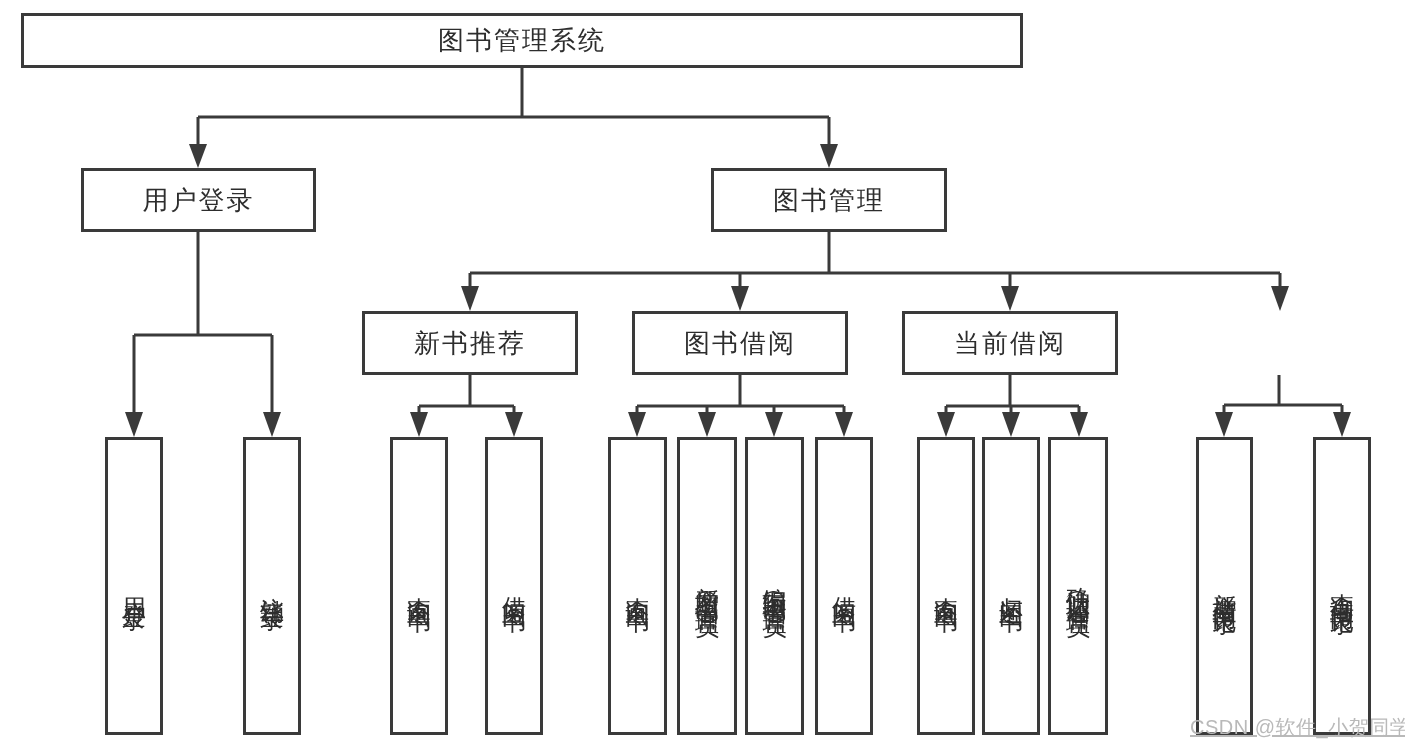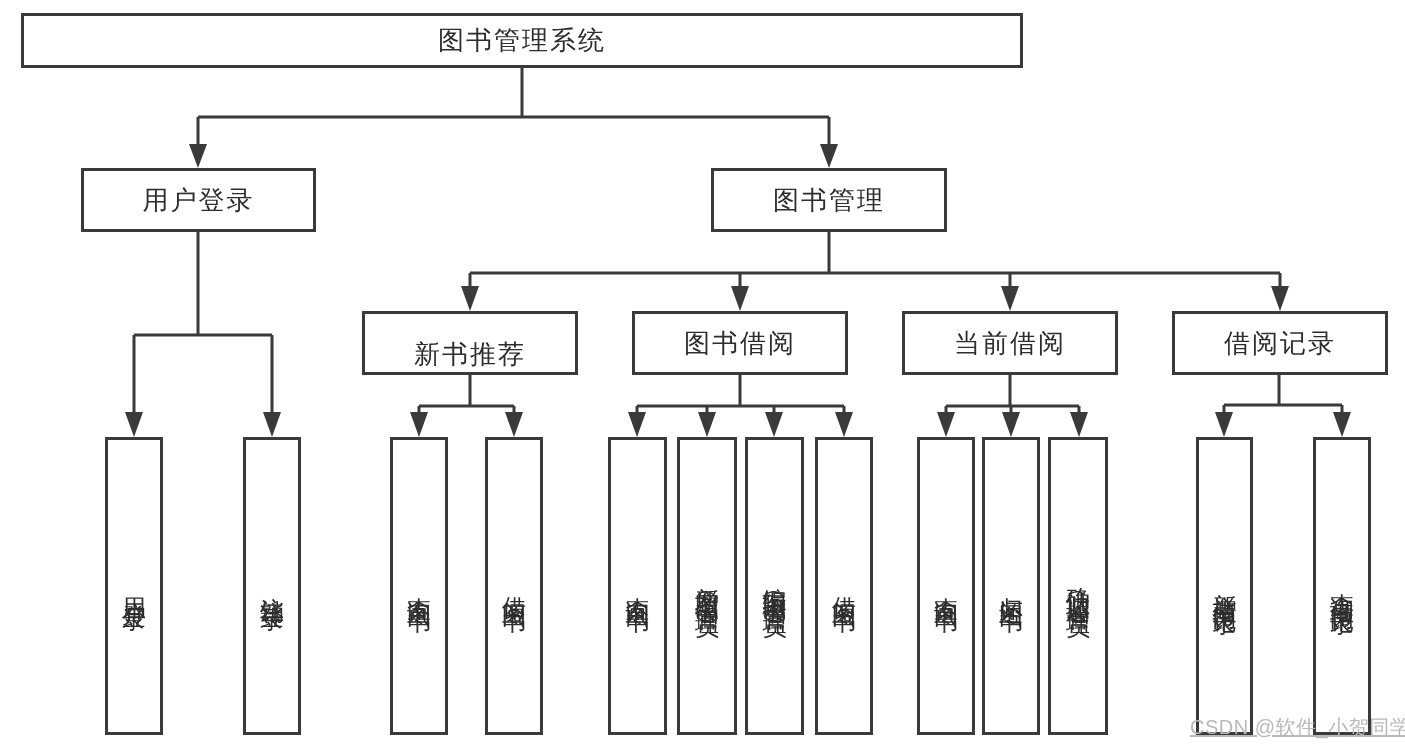--- a/index.html
+++ b/index.html
@@ -130,31 +130,28 @@
     <span>图书管理系统</span>
   </div>
 
   <div class="node h-node" style="left:81px;top:168px;width:235px;height:64px;">
     <span>用户登录</span>
   </div>
   <div class="node h-node" style="left:711px;top:168px;width:236px;height:64px;">
     <span>图书管理</span>
   </div>
 
-  <div class="node h-node" style="left:362px;top:311px;width:216px;height:64px;align-items:flex-end;">
+  <div class="node h-node" style="left:362px;top:311px;width:216px;height:64px;">
     <span>新书推荐</span>
   </div>
   <div class="node h-node" style="left:632px;top:311px;width:216px;height:64px;text-align:center;">
     <span>图书借阅</span>
   </div>
   <div class="node h-node" style="left:902px;top:311px;width:216px;height:64px;">
     <span>当前借阅</span>
-  </div>
-  <div class="node h-node" style="left:1172px;top:311px;width:216px;height:64px;">
-    <span>借阅记录</span>
   </div>
 
   <div class="node v-node" style="left:105px;top:437px;width:58px;height:298px;">
     <span>用户登录</span>
   </div>
   <div class="node v-node" style="left:243px;top:437px;width:58px;height:298px;">
     <span>注销登录</span>
   </div>
   <div class="node v-node" style="left:390px;top:437px;width:58px;height:298px;">
     <span>查询图书</span>

